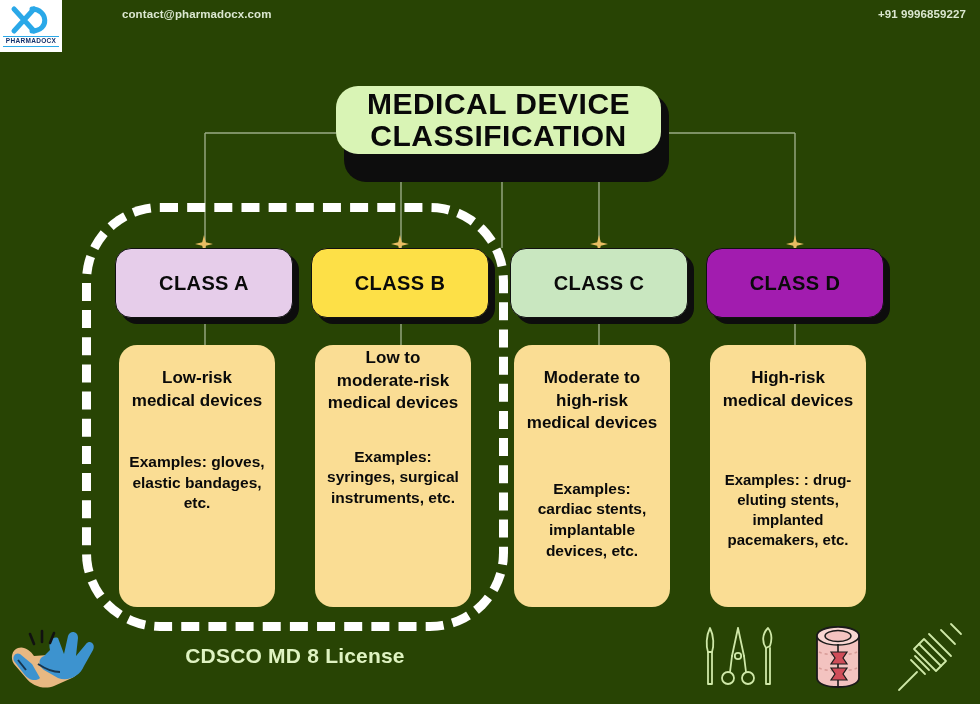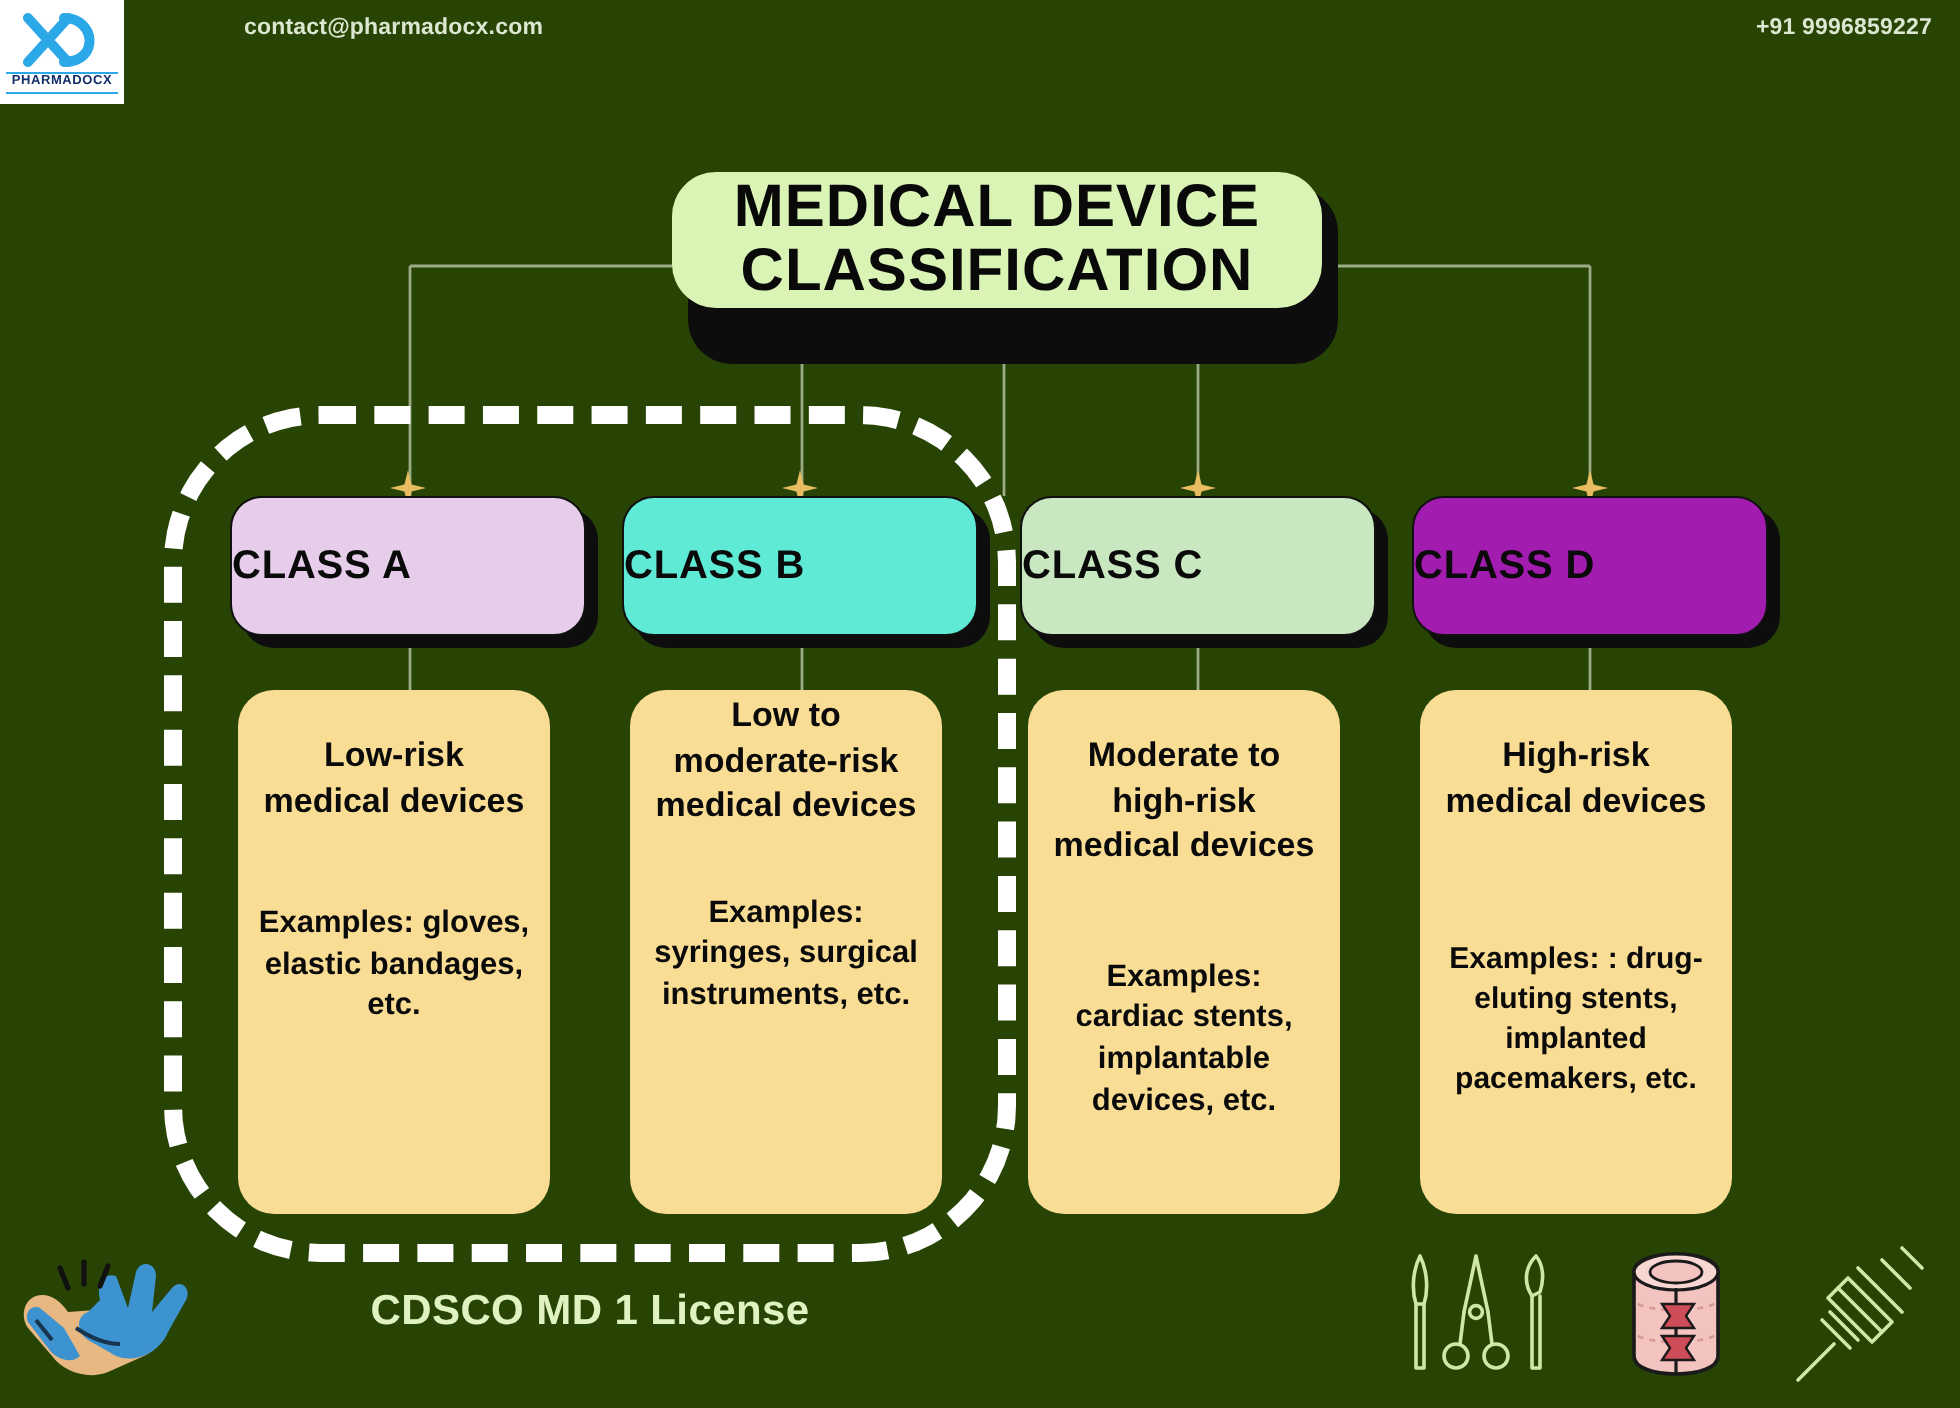--- a/index.html
+++ b/index.html
@@ -66,21 +66,21 @@
   .sparkle{ position:absolute; top:-13px; left:50%; margin-left:-9px; width:18px; height:18px; }
 
   .chip-wrap{ position:absolute; top:0; left:0; width:178px; height:70px; }
   .chip-shadow{
     position:absolute; left:6px; top:6px; width:178px; height:70px;
     background:#0d0d0d; border-radius:16px;
   }
   .chip{
     position:absolute; left:0; top:0; width:178px; height:70px;
     border-radius:16px; border:1.5px solid #111;
-    display:flex; align-items:center; justify-content:flex-start;
+    display:flex; align-items:center; justify-content:center;
   }
   .chip span{ font-size:20px; font-weight:800; color:#0a0a0a; letter-spacing:.4px; }
 
   .card{
     position:absolute; top:97px; left:4px; width:156px; min-height:262px;
     background:#fadd94; border-radius:18px;
     padding:22px 10px 16px; text-align:center;
   }
   .card .risk{
     font-size:17px; font-weight:800; color:#0a0a0a; line-height:1.33;
@@ -165,21 +165,21 @@
       <div class="examples">Examples: gloves, elastic bandages, etc.</div>
     </div>
   </div>
 
   <div class="col col-b">
     <svg class="sparkle" viewBox="0 0 20 20">
       <path d="M10 0 L12 8 L20 10 L12 12 L10 20 L8 12 L0 10 L8 8 Z" fill="#e8bd62"></path>
     </svg>
     <div class="chip-wrap">
       <div class="chip-shadow"></div>
-      <div class="chip" style="background:#5eead4">
+      <div class="chip" style="background:#fde047">
         <span>CLASS B</span>
       </div>
     </div>
     <div class="card">
       <div class="risk">Low to moderate-risk medical devices</div>
       <div class="examples">Examples: syringes, surgical instruments, etc.</div>
     </div>
   </div>
 
   <div class="col col-c">
@@ -207,21 +207,21 @@
       <div class="chip" style="background:#a21caf">
         <span>CLASS D</span>
       </div>
     </div>
     <div class="card">
       <div class="risk">High-risk medical devices</div>
       <div class="examples">Examples: : drug-eluting stents, implanted pacemakers, etc.</div>
     </div>
   </div>
 
-  <div class="license-label">CDSCO MD 1 License</div>
+  <div class="license-label">CDSCO MD 8 License</div>
 
   <svg class="deco deco-gloves" viewBox="0 0 92 74">
     <path d="M30 36 C26 30 20 26 14 28 C8 30 6 38 10 44 L22 58 C28 66 40 70 50 66 L68 58 C76 54 80 46 76 40 L58 34 Z" fill="#e8b882"></path>
     <path d="M46 30 C44 22 48 16 54 18 L60 34 L64 16 C66 10 74 11 74 18 L72 36 L82 24 C86 19 92 24 89 30 L80 46 C76 56 64 62 54 58 L40 50 C34 46 34 38 40 36 Z" fill="#3d93cf"></path>
     <path d="M16 34 C12 32 8 36 10 41 L20 54 C24 60 32 62 36 58 L28 44 Z" fill="#3d93cf"></path>
     <path d="M34 44 C40 48 48 52 56 52" stroke="#17354f" stroke-width="2" fill="none"></path>
     <path d="M14 40 L22 50" stroke="#17354f" stroke-width="2" fill="none"></path>
     <path d="M30 24 L26 14 M38 22 L38 11 M46 23 L50 13" stroke="#111" stroke-width="2.6" stroke-linecap="round"></path>
   </svg>
 

